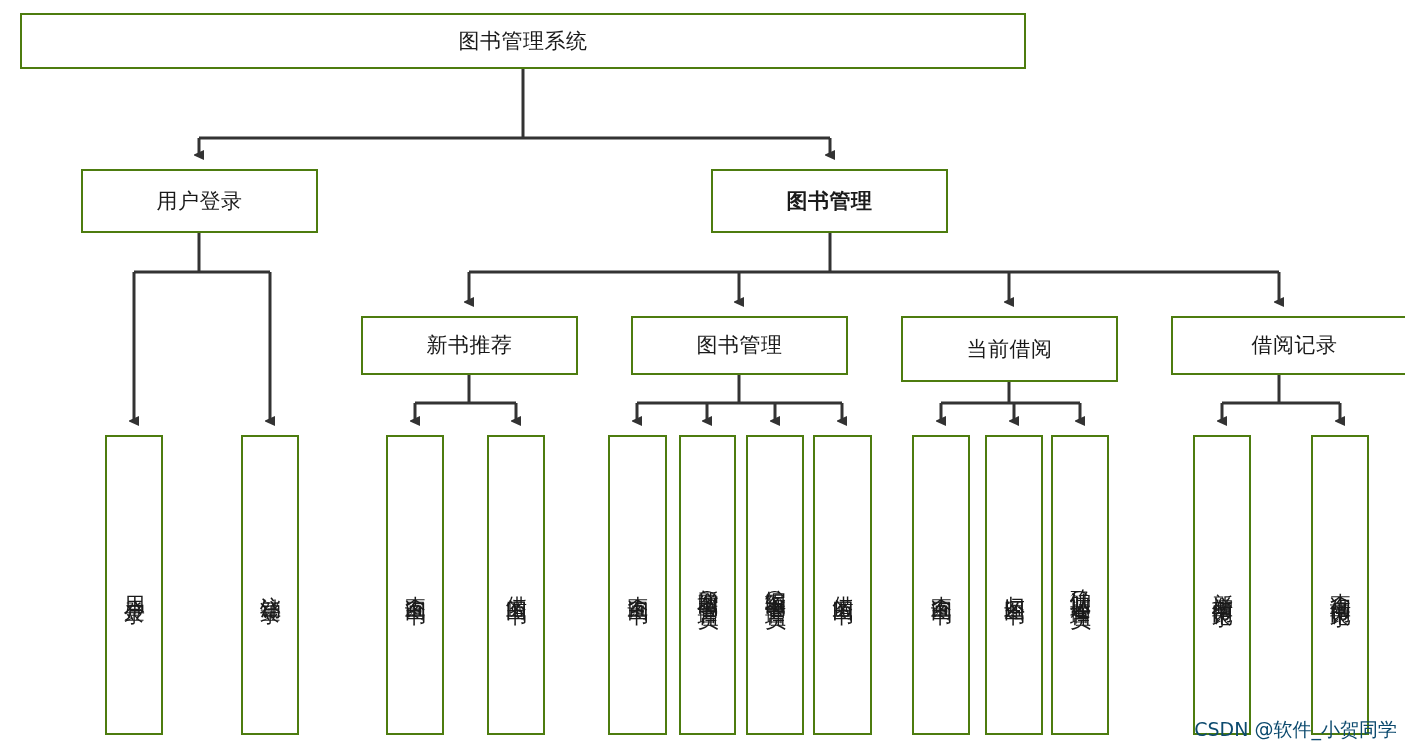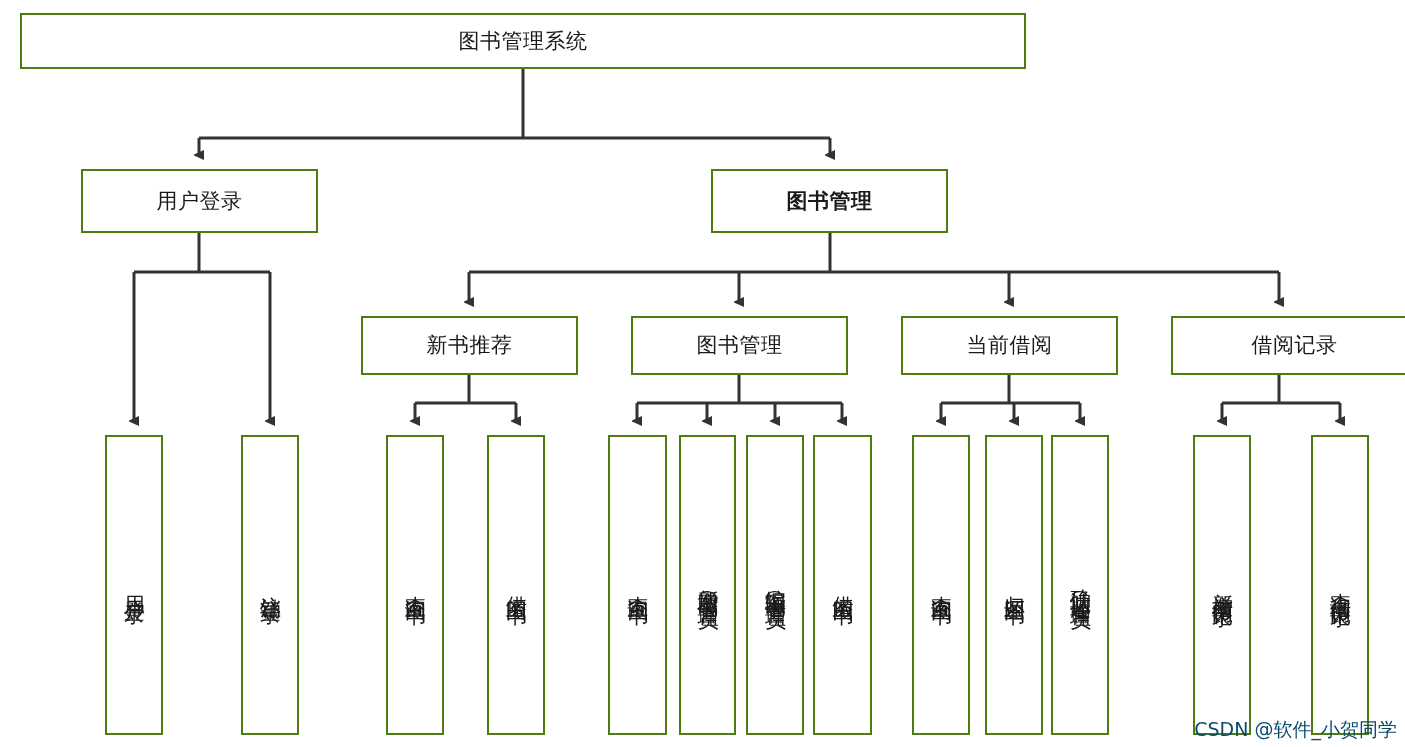--- a/index.html
+++ b/index.html
@@ -133,21 +133,21 @@
   <div class="node horizontal" style="left:711px; top:169px; width:237px; height:64px;font-weight:bold;">
     <span class="node-label">图书管理</span>
   </div>
 
   <div class="node horizontal" style="left:361px; top:316px; width:217px; height:59px;">
     <span class="node-label">新书推荐</span>
   </div>
   <div class="node horizontal" style="left:631px; top:316px; width:217px; height:59px;">
     <span class="node-label">图书管理</span>
   </div>
-  <div class="node horizontal" style="left:901px; top:316px; width:217px; height:59px;">
+  <div class="node horizontal" style="left:901px; top:316px; width:217px; height:66px;">
     <span class="node-label">当前借阅</span>
   </div>
   <div class="node horizontal" style="left:1171px; top:316px; width:247px; height:59px;">
     <span class="node-label">借阅记录</span>
   </div>
 
   <div class="node vertical" style="left:105px; top:435px; width:58px; height:300px;">
     <span class="node-label">用户登录</span>
   </div>
   <div class="node vertical" style="left:241px; top:435px; width:58px; height:300px;">

